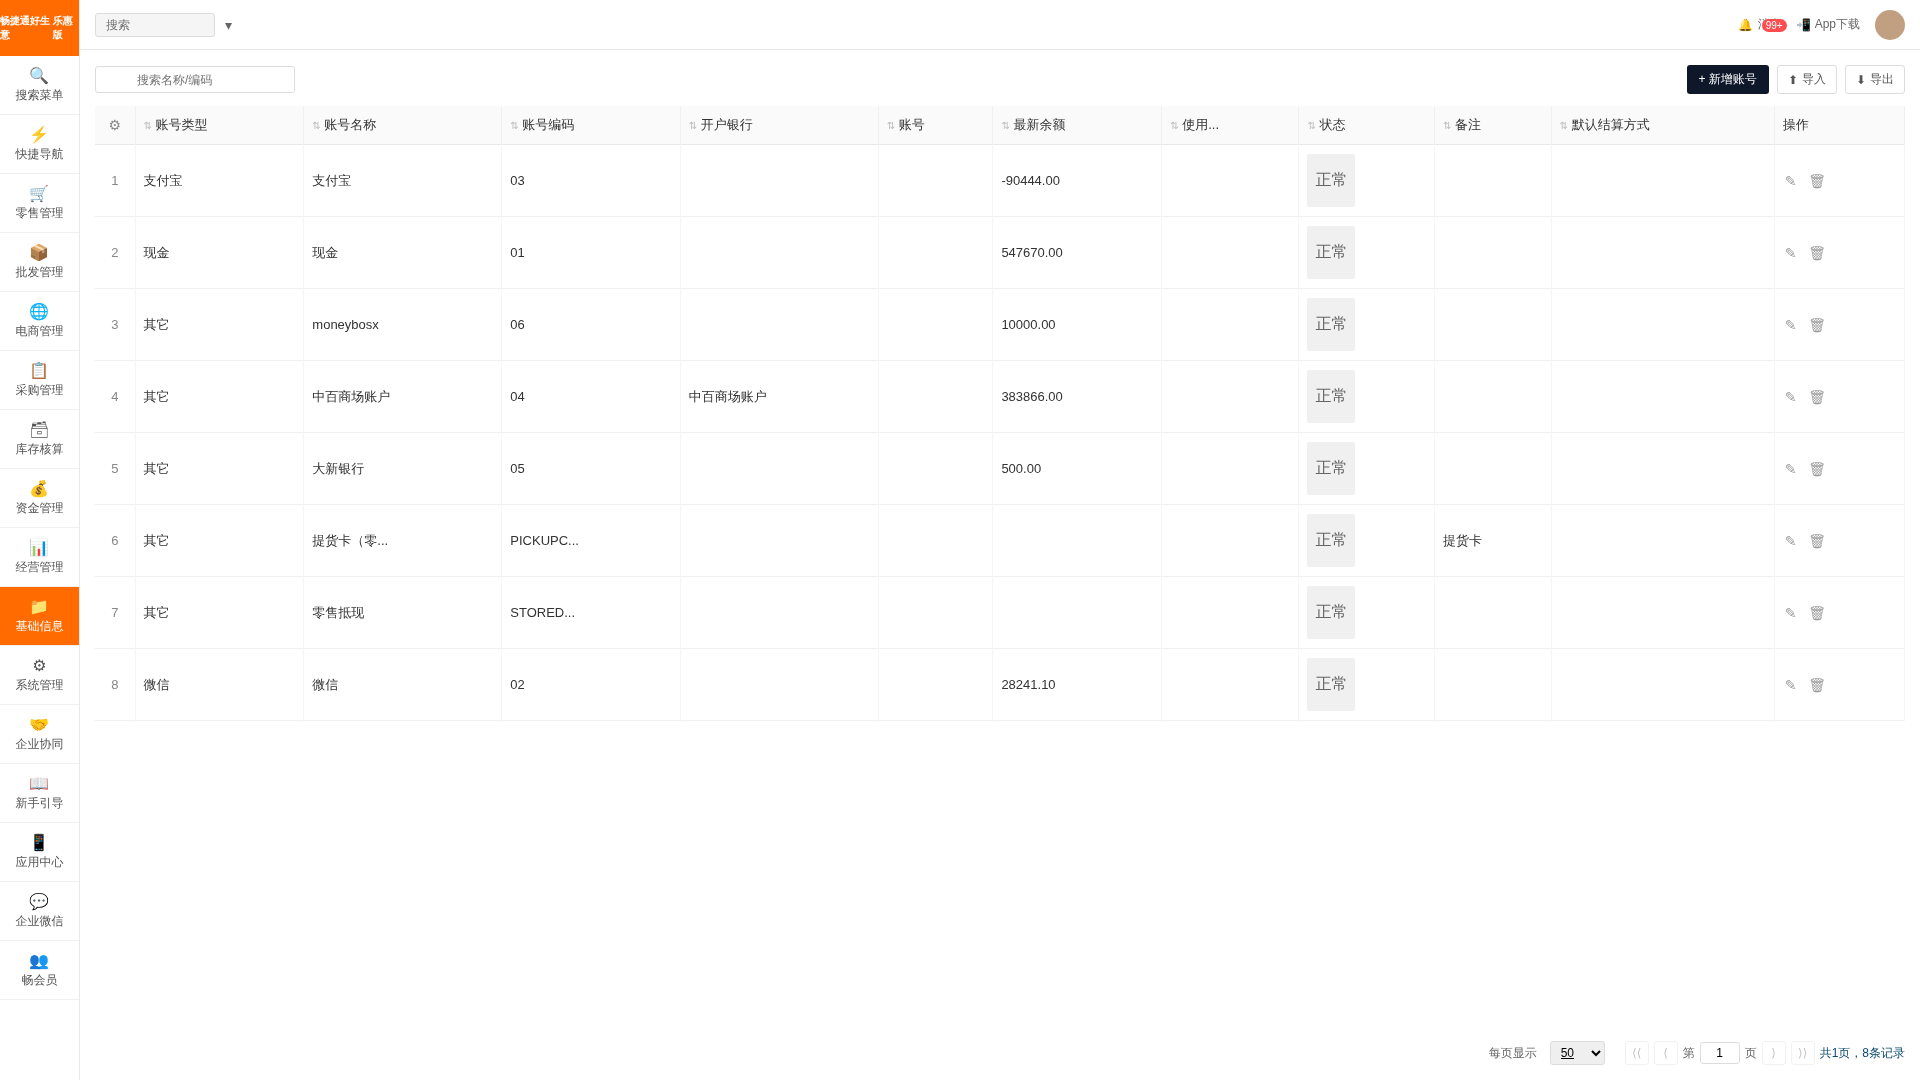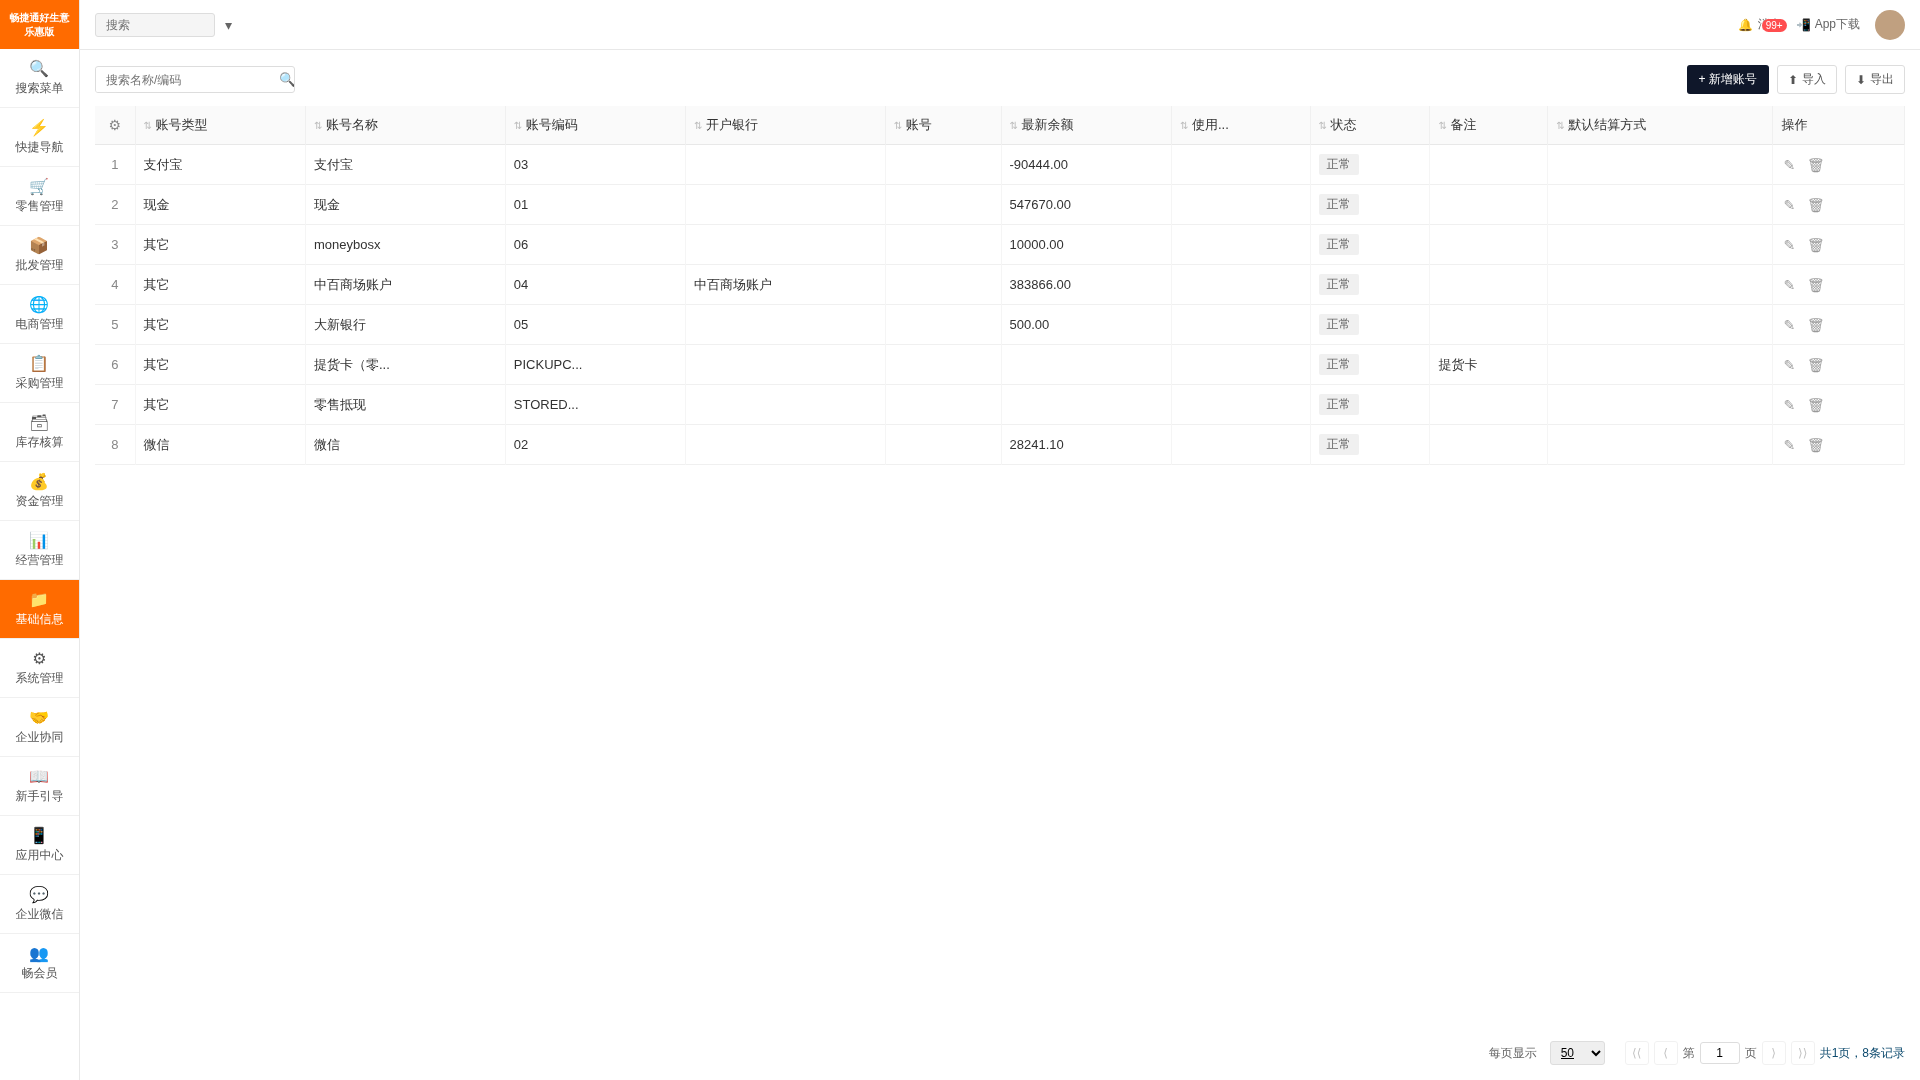--- a/index.html
+++ b/index.html
@@ -9,28 +9,27 @@
     .sidebar {
       width: 80px;
       background: #fff;
       display: flex;
       flex-direction: column;
       border-right: 1px solid #e8e8e8;
       flex-shrink: 0;
     }
     .sidebar-logo {
       background: #ff6b00;
-      height: 49px;
-      display: flex;
-      align-items: center;
-      justify-content: center;
+      height: 56px;
+      display: flex;
+      align-items: center;
       color: white;
       font-size: 11px;
       font-weight: bold;
-      flex-direction: column;
+      flex-direction: row;
     }
     .sidebar-logo .logo-text { font-size: 10px; }
     .sidebar-item {
       padding: 10px 5px;
       text-align: center;
       font-size: 12px;
       color: #555;
       cursor: pointer;
       border-bottom: 1px solid #f0f0f0;
     }
@@ -166,20 +165,21 @@
       justify-content: space-between;
       margin-bottom: 12px;
     }
     .search-box {
       display: flex;
       align-items: center;
       border: 1px solid #ddd;
       border-radius: 3px;
       overflow: hidden;
       width: 200px;
+      padding-left: 31px;
     }
     .search-input {
       border: none;
       padding: 5px 10px;
       font-size: 12px;
       outline: none;
       flex: 1;
       color: #999;
     }
     .search-btn {
@@ -248,23 +248,23 @@
     tbody td {
       padding: 9px 8px;
       color: #333;
       border-right: 1px solid #f5f5f5;
       white-space: nowrap;
     }
     tbody td:first-child { text-align: center; color: #888; }
     .sort-icon { color: #bbb; font-size: 10px; vertical-align: middle; }
     .status-badge {
       display: inline-block;
-      padding: 2px 8px;
+      padding: 16px 8px;
       border-radius: 2px;
-      font-size: 12px;
+      font-size: 16px;
       background: #f0f0f0;
       color: #666;
     }
     .status-normal { background: #f0f0f0; color: #666; }
     .action-btns { display: flex; gap: 8px; align-items: center; }
     .action-btn { background: none; border: none; cursor: pointer; color: #999; font-size: 14px; padding: 2px; }
 
     
     .pagination {
       display: flex;

